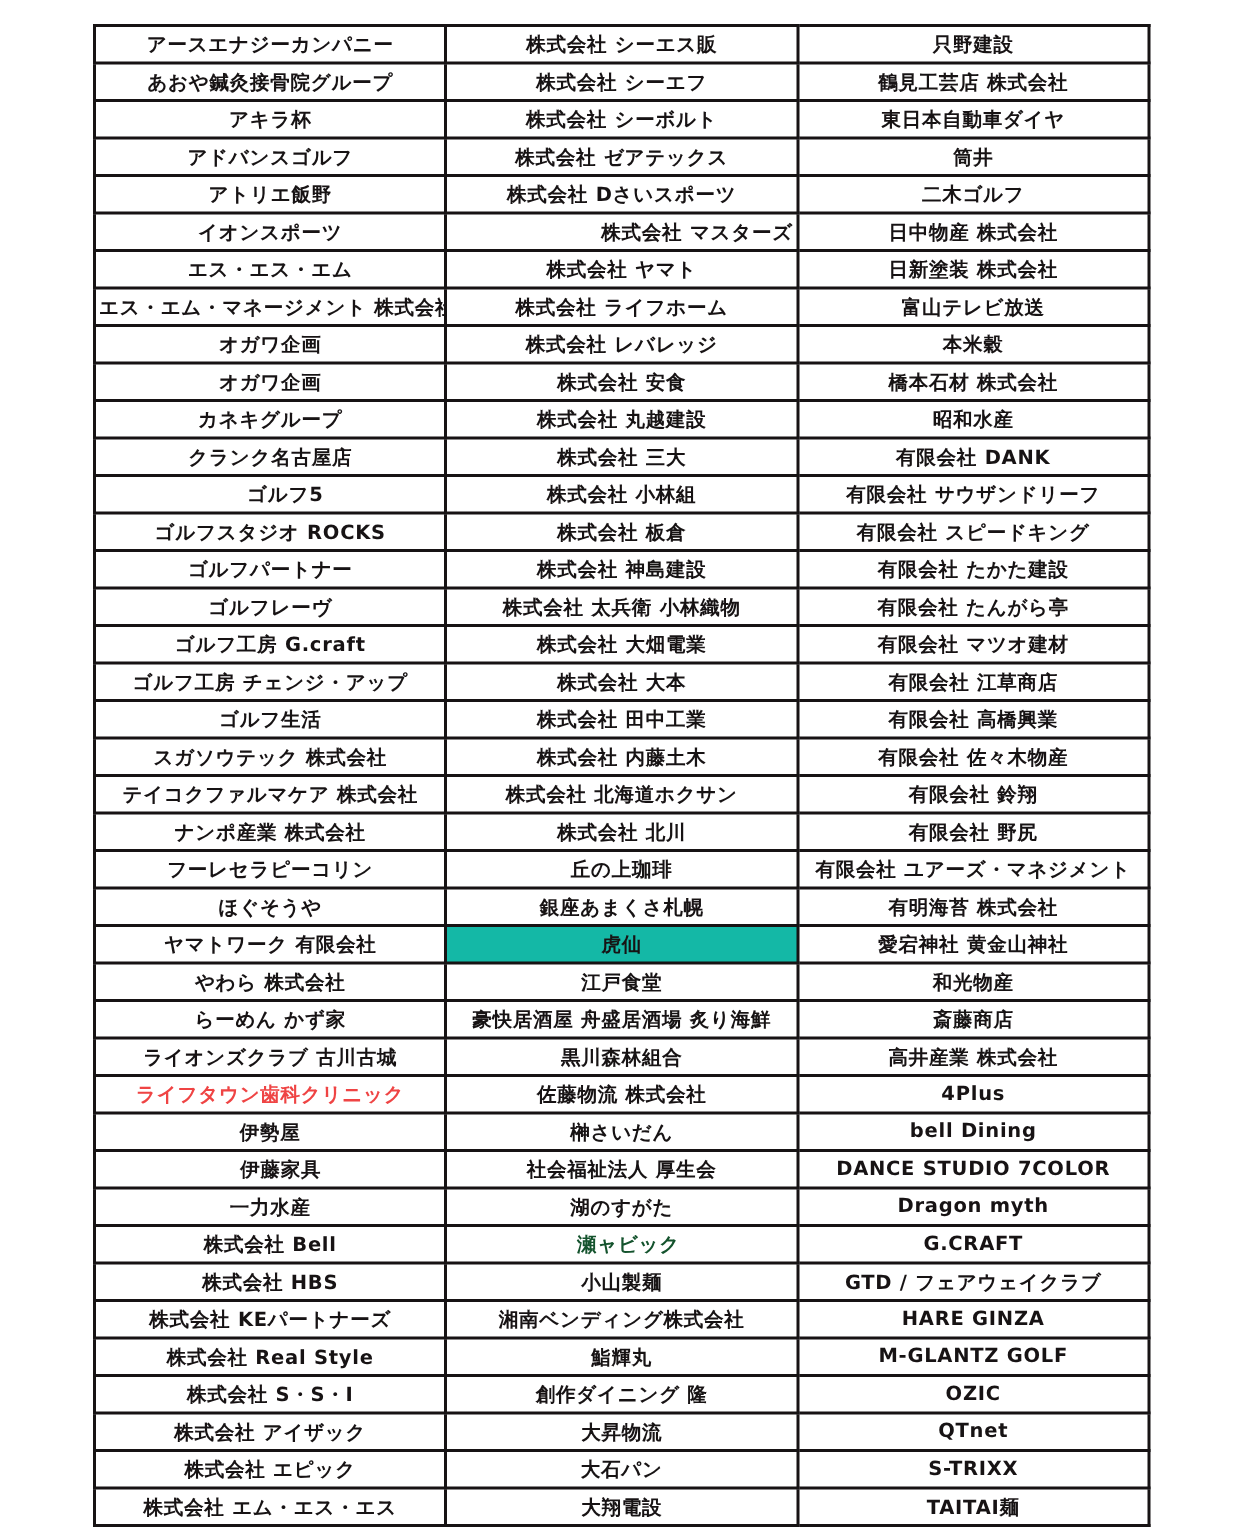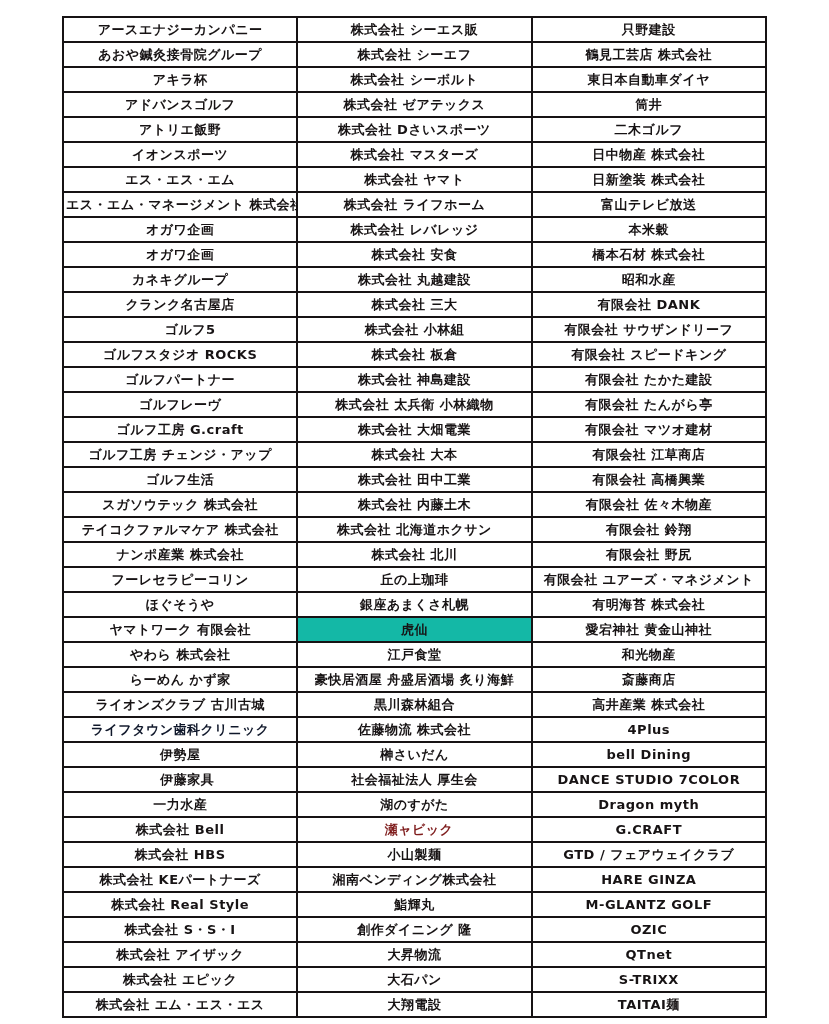--- a/index.html
+++ b/index.html
@@ -67,21 +67,21 @@
           <td style="color: rgb(23, 19, 20); border-color: rgb(23, 19, 20); background: rgb(255, 255, 255);">株式会社 ゼアテックス</td>
           <td style="color: rgb(23, 19, 20); border-color: rgb(23, 19, 20); background: rgb(255, 255, 255);">筒井</td>
         </tr>
         <tr>
           <td style="color: rgb(23, 19, 20); border-color: rgb(23, 19, 20); background: rgb(255, 255, 255);">アトリエ飯野</td>
           <td style="color: rgb(23, 19, 20); border-color: rgb(23, 19, 20); background: rgb(255, 255, 255);">株式会社 Dさいスポーツ</td>
           <td style="color: rgb(23, 19, 20); border-color: rgb(23, 19, 20); background: rgb(255, 255, 255);">二木ゴルフ</td>
         </tr>
         <tr>
           <td style="color: rgb(23, 19, 20); border-color: rgb(23, 19, 20); background: rgb(255, 255, 255);">イオンスポーツ</td>
-          <td style="color: rgb(23, 19, 20); border-color: rgb(23, 19, 20); background: rgb(255, 255, 255);">株式会社 マスターズ</td>
+          <td style="color: rgb(23, 19, 20); border-color: rgb(23, 19, 20); background: rgb(255, 255, 255); text-align: right;">株式会社 マスターズ</td>
           <td style="color: rgb(23, 19, 20); border-color: rgb(23, 19, 20); background: rgb(255, 255, 255);">日中物産 株式会社</td>
         </tr>
         <tr>
           <td style="color: rgb(23, 19, 20); border-color: rgb(23, 19, 20); background: rgb(255, 255, 255);">エス・エス・エム</td>
           <td style="color: rgb(23, 19, 20); border-color: rgb(23, 19, 20); background: rgb(255, 255, 255);">株式会社 ヤマト</td>
           <td style="color: rgb(23, 19, 20); border-color: rgb(23, 19, 20); background: rgb(255, 255, 255);">日新塗装 株式会社</td>
         </tr>
         <tr>
           <td style="color: rgb(23, 19, 20); border-color: rgb(23, 19, 20); background: rgb(255, 255, 255);">エス・エム・マネージメント 株式会社</td>
           <td style="color: rgb(23, 19, 20); border-color: rgb(23, 19, 20); background: rgb(255, 255, 255);">株式会社 ライフホーム</td>
@@ -181,42 +181,42 @@
           <td style="color: rgb(23, 19, 20); border-color: rgb(23, 19, 20); background: rgb(255, 255, 255);">らーめん かず家</td>
           <td style="color: rgb(23, 19, 20); border-color: rgb(23, 19, 20); background: rgb(255, 255, 255);">豪快居酒屋 舟盛居酒場 炙り海鮮</td>
           <td style="color: rgb(23, 19, 20); border-color: rgb(23, 19, 20); background: rgb(255, 255, 255);">斎藤商店</td>
         </tr>
         <tr>
           <td style="color: rgb(23, 19, 20); border-color: rgb(23, 19, 20); background: rgb(255, 255, 255);">ライオンズクラブ 古川古城</td>
           <td style="color: rgb(23, 19, 20); border-color: rgb(23, 19, 20); background: rgb(255, 255, 255);">黒川森林組合</td>
           <td style="color: rgb(23, 19, 20); border-color: rgb(23, 19, 20); background: rgb(255, 255, 255);">高井産業 株式会社</td>
         </tr>
         <tr>
-          <td style="color: #0f172a; border-color: rgb(23, 19, 20); background: rgb(255, 255, 255);">ライフタウン歯科クリニック</td>
+          <td style="color: #ef4444; border-color: rgb(23, 19, 20); background: rgb(255, 255, 255);">ライフタウン歯科クリニック</td>
           <td style="color: rgb(23, 19, 20); border-color: rgb(23, 19, 20); background: rgb(255, 255, 255);">佐藤物流 株式会社</td>
           <td style="color: rgb(23, 19, 20); border-color: rgb(23, 19, 20); background: rgb(255, 255, 255);">4Plus</td>
         </tr>
         <tr>
           <td style="color: rgb(23, 19, 20); border-color: rgb(23, 19, 20); background: rgb(255, 255, 255);">伊勢屋</td>
           <td style="color: rgb(23, 19, 20); border-color: rgb(23, 19, 20); background: rgb(255, 255, 255);">榊さいだん</td>
           <td style="color: rgb(23, 19, 20); border-color: rgb(23, 19, 20); background: rgb(255, 255, 255);">bell Dining</td>
         </tr>
         <tr>
           <td style="color: rgb(23, 19, 20); border-color: rgb(23, 19, 20); background: rgb(255, 255, 255); padding-left: 16px;">伊藤家具</td>
           <td style="color: rgb(23, 19, 20); border-color: rgb(23, 19, 20); background: rgb(255, 255, 255);">社会福祉法人 厚生会</td>
           <td style="color: rgb(23, 19, 20); border-color: rgb(23, 19, 20); background: rgb(255, 255, 255);">DANCE STUDIO 7COLOR</td>
         </tr>
         <tr>
           <td style="color: rgb(23, 19, 20); border-color: rgb(23, 19, 20); background: rgb(255, 255, 255);">一力水産</td>
           <td style="color: rgb(23, 19, 20); border-color: rgb(23, 19, 20); background: rgb(255, 255, 255);">湖のすがた</td>
           <td style="color: rgb(23, 19, 20); border-color: rgb(23, 19, 20); background: rgb(255, 255, 255);">Dragon myth</td>
         </tr>
         <tr>
           <td style="color: rgb(23, 19, 20); border-color: rgb(23, 19, 20); background: rgb(255, 255, 255);">株式会社 Bell</td>
-          <td style="color: #7f1d1d; border-color: rgb(23, 19, 20); background: rgb(255, 255, 255); padding-left: 11px;">瀬ャビック</td>
+          <td style="color: #14532d; border-color: rgb(23, 19, 20); background: rgb(255, 255, 255); padding-left: 11px;">瀬ャビック</td>
           <td style="color: rgb(23, 19, 20); border-color: rgb(23, 19, 20); background: rgb(255, 255, 255);">G.CRAFT</td>
         </tr>
         <tr>
           <td style="color: rgb(23, 19, 20); border-color: rgb(23, 19, 20); background: rgb(255, 255, 255);">株式会社 HBS</td>
           <td style="color: rgb(23, 19, 20); border-color: rgb(23, 19, 20); background: rgb(255, 255, 255);">小山製麺</td>
           <td style="color: rgb(23, 19, 20); border-color: rgb(23, 19, 20); background: rgb(255, 255, 255);">GTD / フェアウェイクラブ</td>
         </tr>
         <tr>
           <td style="color: rgb(23, 19, 20); border-color: rgb(23, 19, 20); background: rgb(255, 255, 255);">株式会社 KEパートナーズ</td>
           <td style="color: rgb(23, 19, 20); border-color: rgb(23, 19, 20); background: rgb(255, 255, 255);">湘南ベンディング株式会社</td>

